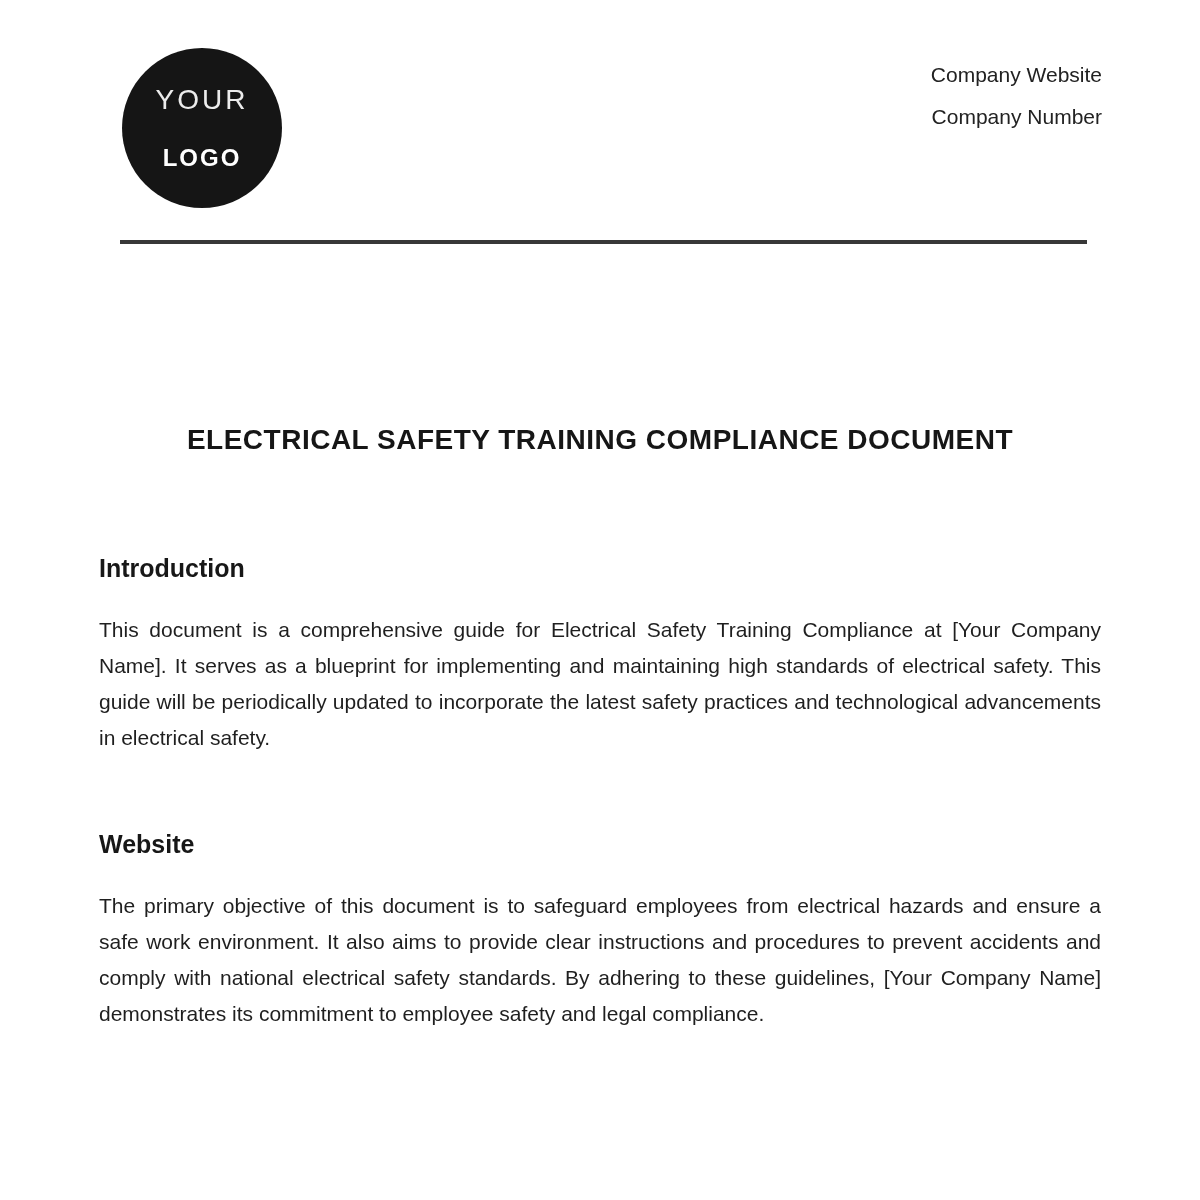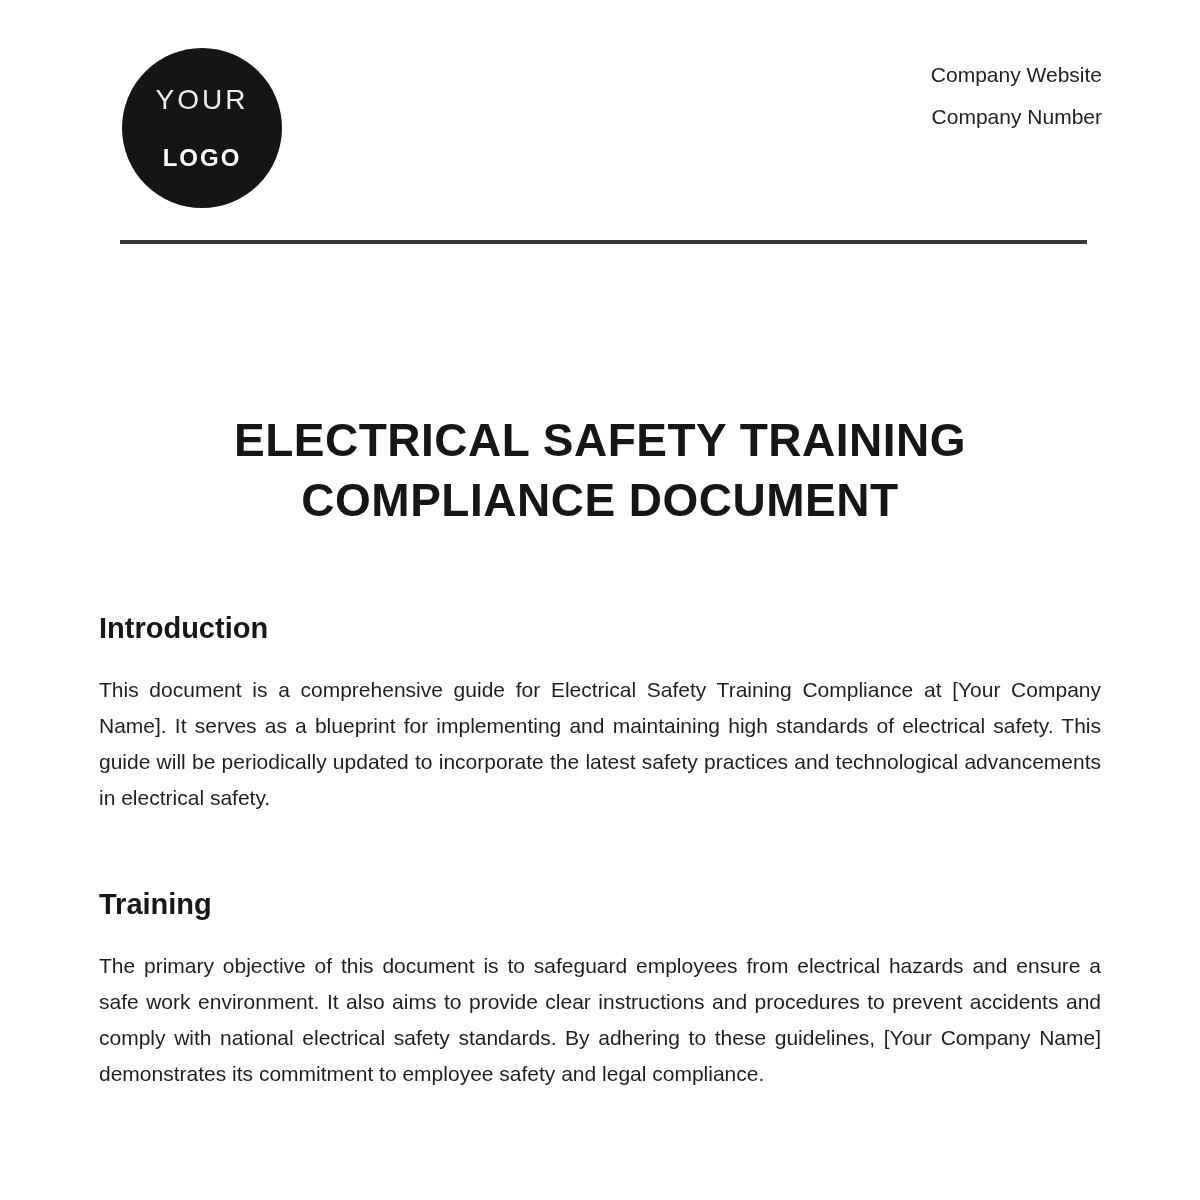--- a/index.html
+++ b/index.html
@@ -55,29 +55,29 @@
   }
   .divider {
     height: 4px;
     background: #383838;
     margin: 32px 113px 0 120px;
   }
   .doc-title {
     margin: 166px auto 14px;
     max-width: 840px;
     text-align: center;
-    font-size: 46px;
+    font-size: 28px;
     line-height: 60px;
     font-weight: 700;
     color: #161616;
     letter-spacing: 0.5px;
   }
   .content { padding: 0 99px; }
   .section-heading {
-    font-size: 29px;
+    font-size: 25px;
     line-height: 36px;
     font-weight: 700;
     color: #171717;
   }
   .section-body {
     margin-top: 26px;
     font-size: 21px;
     line-height: 36px;
     text-align: justify;
     color: #1f1f1f;
@@ -107,20 +107,20 @@
   <main class="content">
 
     <h1 class="doc-title">ELECTRICAL SAFETY TRAINING COMPLIANCE DOCUMENT</h1>
 
     <section class="section sec-introduction">
       <h2 class="section-heading">Introduction</h2>
       <p class="section-body">This document is a comprehensive guide for Electrical Safety Training Compliance at [Your Company Name]. It serves as a blueprint for implementing and maintaining high standards of electrical safety. This guide will be periodically updated to incorporate the latest safety practices and technological advancements in electrical safety.</p>
     </section>
 
     <section class="section sec-purpose">
-      <h2 class="section-heading">Training</h2>
+      <h2 class="section-heading">Website</h2>
       <p class="section-body">The primary objective of this document is to safeguard employees from electrical hazards and ensure a safe work environment. It also aims to provide clear instructions and procedures to prevent accidents and comply with national electrical safety standards. By adhering to these guidelines, [Your Company Name] demonstrates its commitment to employee safety and legal compliance.</p>
     </section>
 
 
   </main>
 
 </div>
 
 </body></html>

